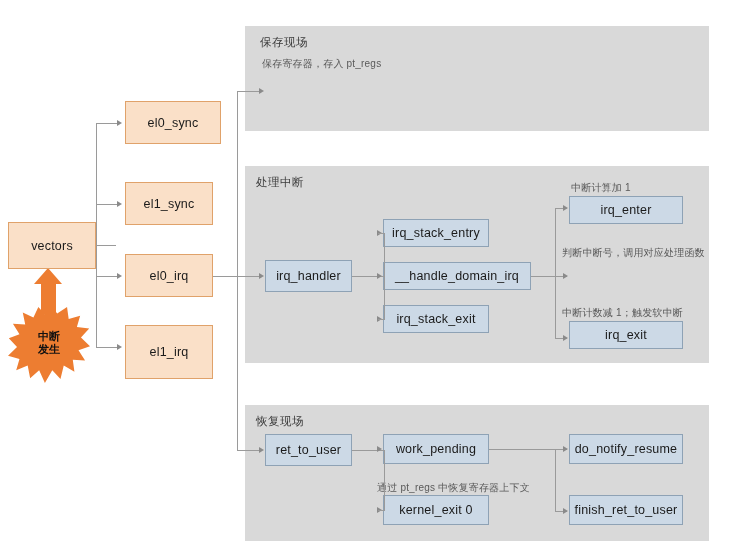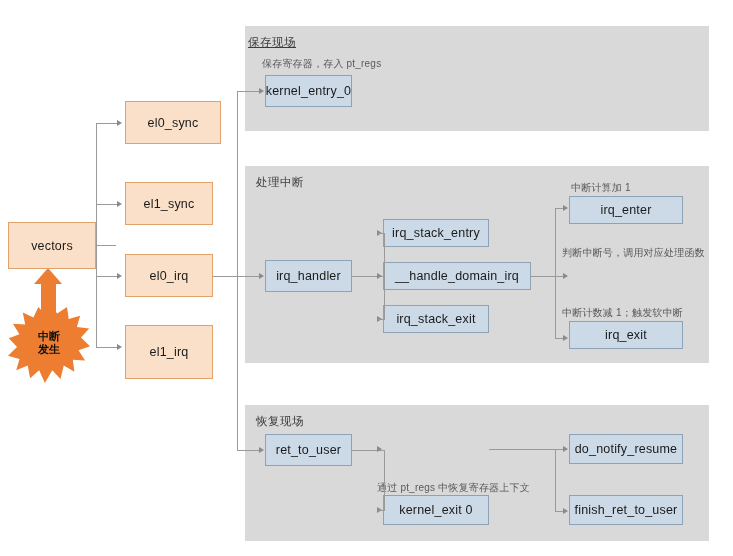--- a/index.html
+++ b/index.html
@@ -118,21 +118,21 @@
 </style>
 </head>
 <body>
 
 <div id="canvas">
 
   <div class="panel" style="left:245px; top:26px; width:464px; height:105px;"></div>
   <div class="panel" style="left:245px; top:166px; width:464px; height:197px;"></div>
   <div class="panel" style="left:245px; top:405px; width:464px; height:136px;"></div>
 
-  <div class="panel-title" style="left:248px; top:35px;text-decoration:underline;">保存现场</div>
+  <div class="panel-title" style="left:260px; top:35px;">保存现场</div>
   <div class="panel-title" style="left:256px; top:175px;">处理中断</div>
   <div class="panel-title" style="left:256px; top:414px;">恢复现场</div>
 
   <div class="burst" style="left:8px; top:303px; width:82px; height:80px;">
     <span class="burst-line">中断</span>
     <span class="burst-line">发生</span>
   </div>
   <div class="up-arrow-stem" style="left:41px; top:284px; width:15px; height:30px;"></div>
   <div class="up-arrow-head" style="left:34px; top:268px;"></div>
 
@@ -167,23 +167,20 @@
   <div class="hline" style="left:213px; top:276px; width:24px;"></div>
   <div class="vline" style="left:237px; top:91px; height:359px;"></div>
   <div class="hline" style="left:237px; top:91px; width:23px;"></div>
   <div class="arrowhead" style="left:259px; top:87.5px;"></div>
   <div class="hline" style="left:237px; top:276px; width:23px;"></div>
   <div class="arrowhead" style="left:259px; top:272.5px;"></div>
   <div class="hline" style="left:237px; top:450px; width:23px;"></div>
   <div class="arrowhead" style="left:259px; top:446.5px;"></div>
 
   <div class="caption" style="left:262px; top:57px;">保存寄存器，存入 pt_regs</div>
-  <div class="node blue" style="left:265px; top:75px; width:87px; height:32px;">
-    <span>kernel_entry_0</span>
-  </div>
 
   <div class="node blue" style="left:265px; top:260px; width:87px; height:32px;">
     <span>irq_handler</span>
   </div>
 
   <div class="node blue" style="left:383px; top:219px; width:106px; height:28px;">
     <span>irq_stack_entry</span>
   </div>
   <div class="node blue" style="left:383px; top:262px; width:148px; height:28px;">
     <span>__handle_domain_irq</span>
@@ -219,20 +216,23 @@
 
   <div class="caption" style="left:562px; top:306px;">中断计数减 1；触发软中断</div>
   <div class="node blue" style="left:569px; top:321px; width:114px; height:28px;">
     <span>irq_exit</span>
   </div>
 
   <div class="node blue" style="left:265px; top:434px; width:87px; height:32px;">
     <span>ret_to_user</span>
   </div>
 
+  <div class="node blue" style="left:383px; top:434px; width:106px; height:30px;">
+    <span>work_pending</span>
+  </div>
   <div class="caption" style="left:377px; top:481px;">通过 pt_regs 中恢复寄存器上下文</div>
   <div class="node blue" style="left:383px; top:495px; width:106px; height:30px;">
     <span>kernel_exit 0</span>
   </div>
 
   <div class="hline" style="left:352px; top:450px; width:32px;"></div>
   <div class="vline" style="left:384px; top:450px; height:60px;"></div>
   <div class="arrowhead" style="left:377px; top:445.5px;"></div>
   <div class="arrowhead" style="left:377px; top:506.5px;"></div>
   <div class="hline" style="left:378px; top:510px; width:7px;"></div>

